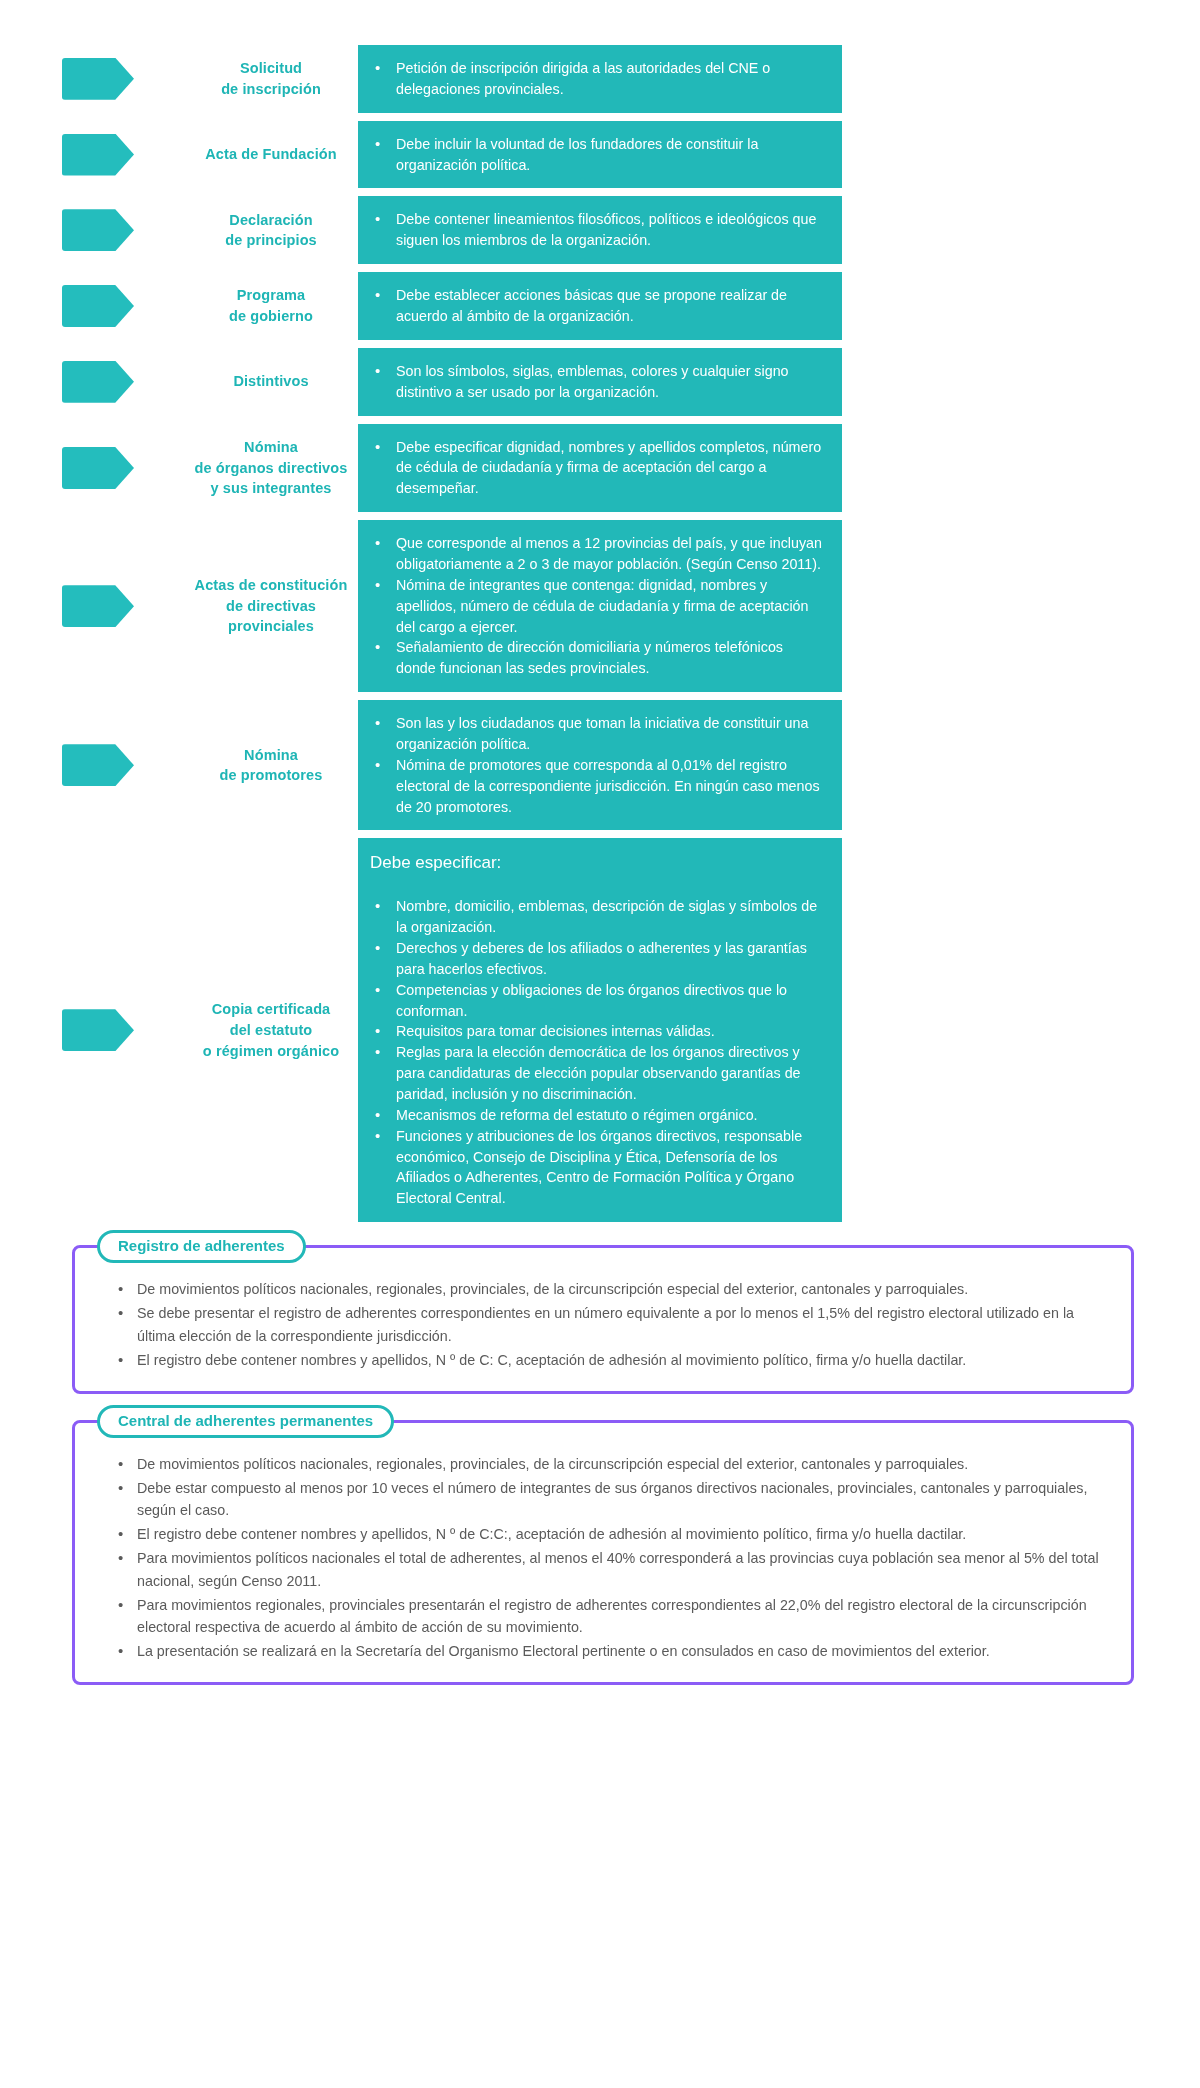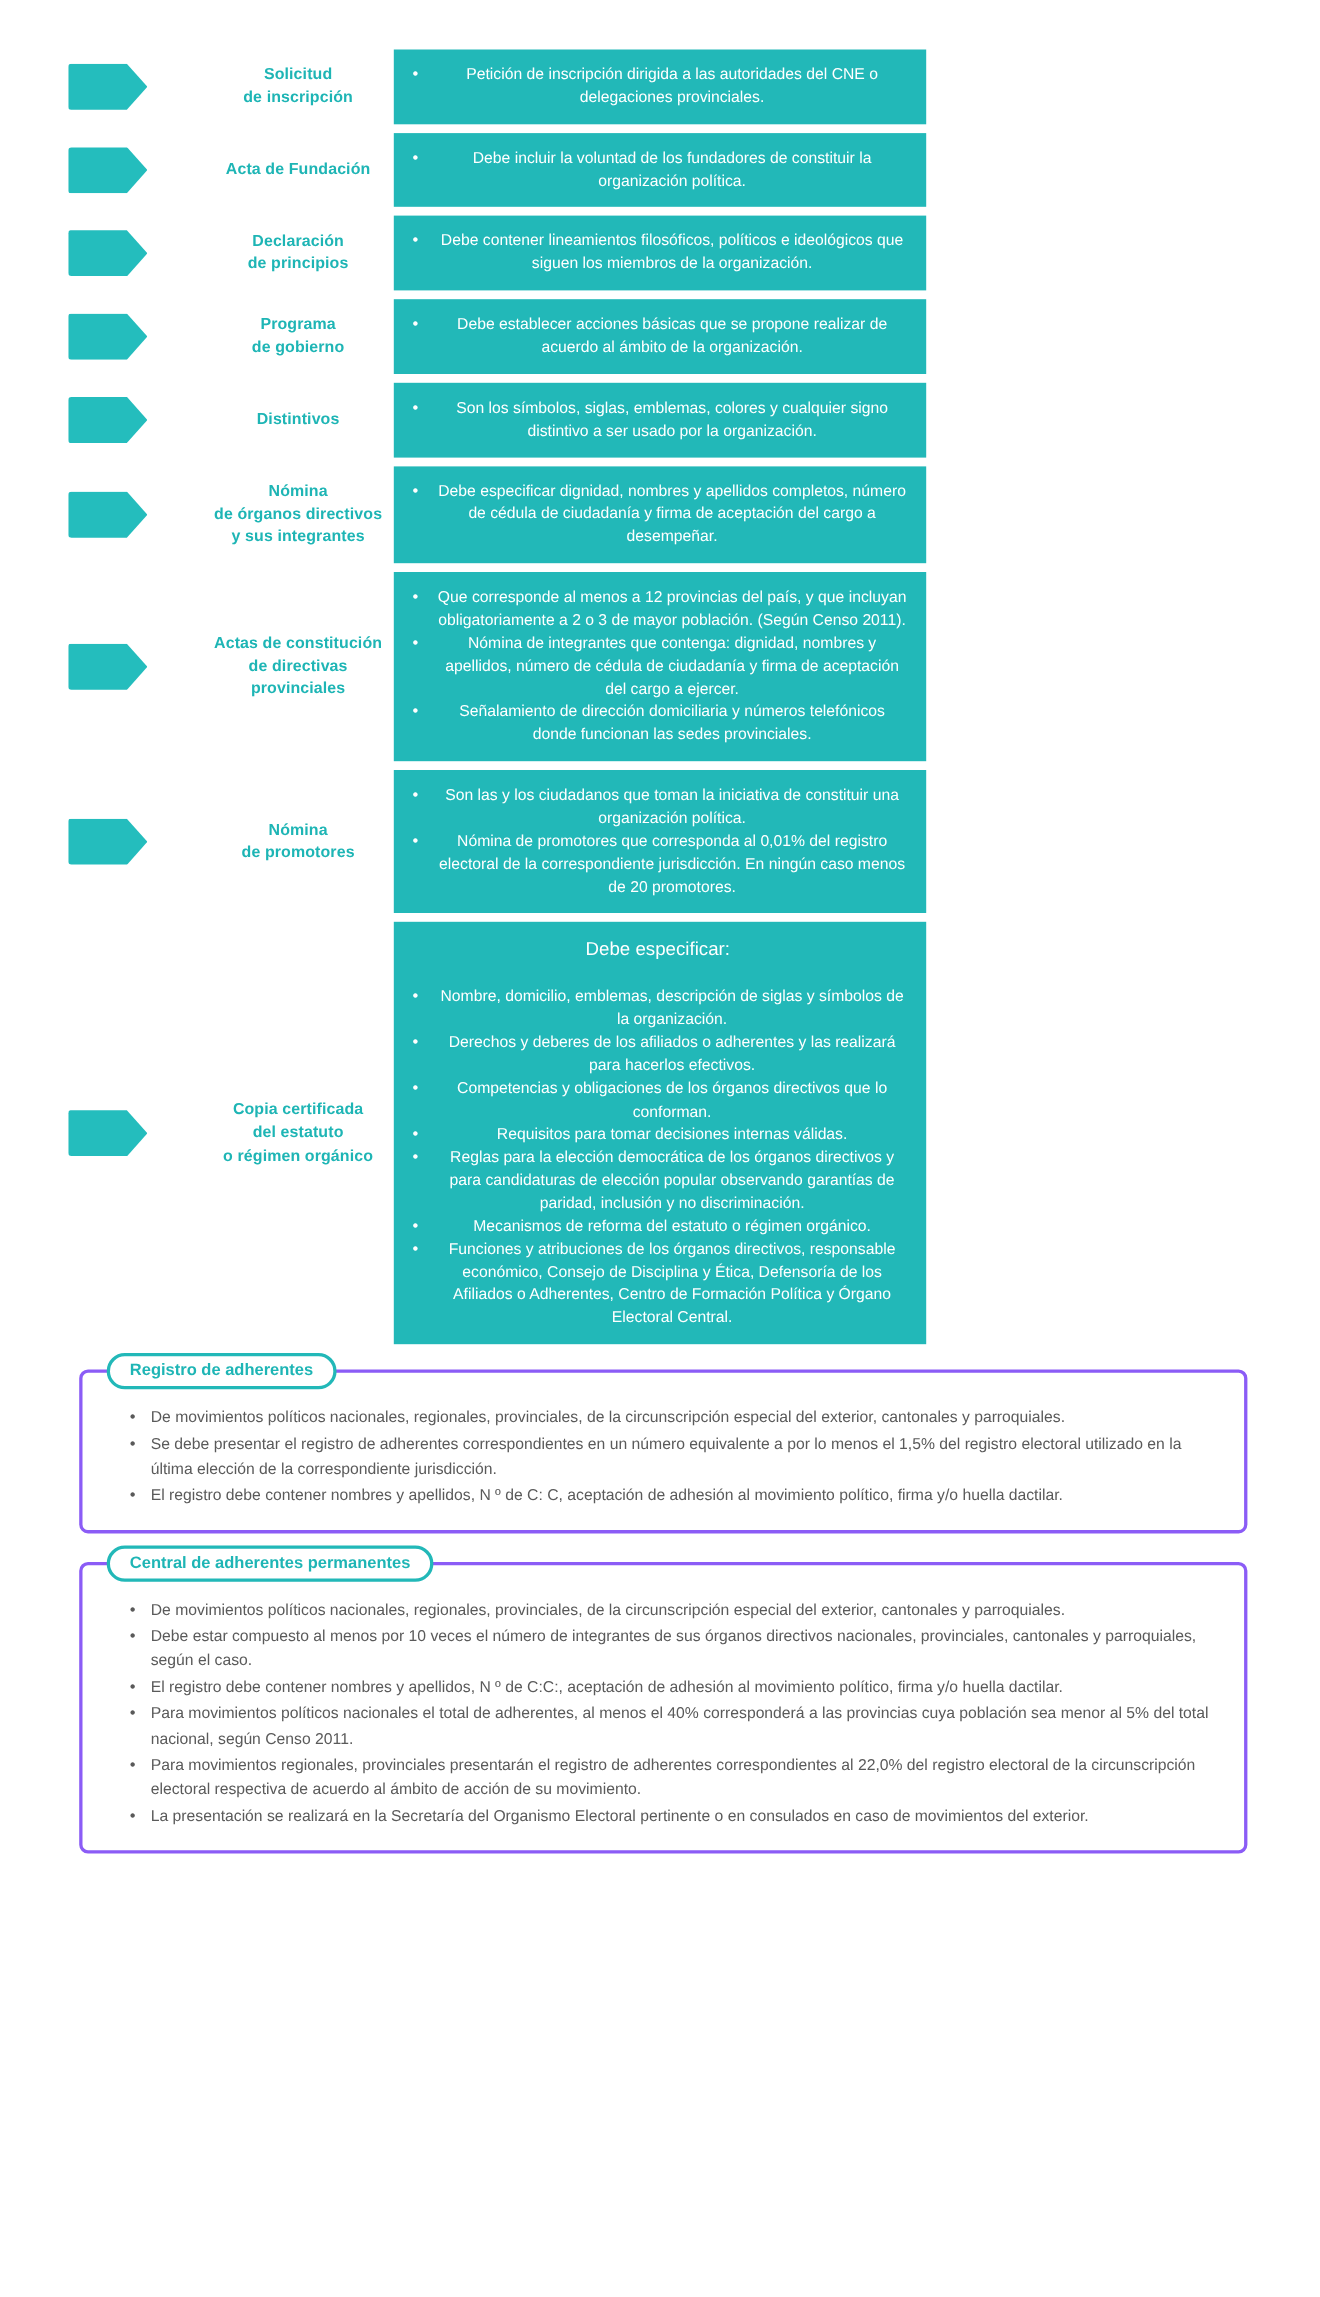--- a/index.html
+++ b/index.html
@@ -37,21 +37,20 @@
   }
   .cell-label {
     width: 160px;
     padding-left: 8px;
     vertical-align: middle;
   }
   .cell-box {
     vertical-align: middle;
     padding-left: 6px;
     padding-right: 358px;
-    text-align: center;
   }
 
   
   .arrow-marker {
     width: 72px;
     height: 42px;
     background: #24bdbd;
     clip-path: polygon(0% 0%, 74% 0%, 100% 50%, 74% 100%, 0% 100%);
     -webkit-clip-path: polygon(0% 0%, 74% 0%, 100% 50%, 74% 100%, 0% 100%);
     border-radius: 3px;
@@ -280,21 +279,21 @@
             <div class="arrow-marker"></div>
           </td>
           <td class="cell-label">
             <div class="req-label">Copia certificada<br>del estatuto<br>o régimen orgánico</div>
           </td>
           <td class="cell-box">
             <div class="req-box">
               <div class="lead-in">Debe especificar:</div>
               <ul>
                 <li>Nombre, domicilio, emblemas, descripción de siglas y símbolos de la organización.</li>
-                <li>Derechos y deberes de los afiliados o adherentes y las realizará para hacerlos efectivos.</li>
+                <li>Derechos y deberes de los afiliados o adherentes y las garantías para hacerlos efectivos.</li>
                 <li>Competencias y obligaciones de los órganos directivos que lo conforman.</li>
                 <li>Requisitos para tomar decisiones internas válidas.</li>
                 <li>Reglas para la elección democrática de los órganos directivos y para candidaturas de elección popular observando garantías de paridad, inclusión y no discriminación.</li>
                 <li>Mecanismos de reforma del estatuto o régimen orgánico.</li>
                 <li>Funciones y atribuciones de los órganos directivos, responsable económico, Consejo de Disciplina y Ética, Defensoría de los Afiliados o Adherentes, Centro de Formación Política y Órgano Electoral Central.</li>
               </ul>
             </div>
           </td>
         </tr>
       </tbody>

